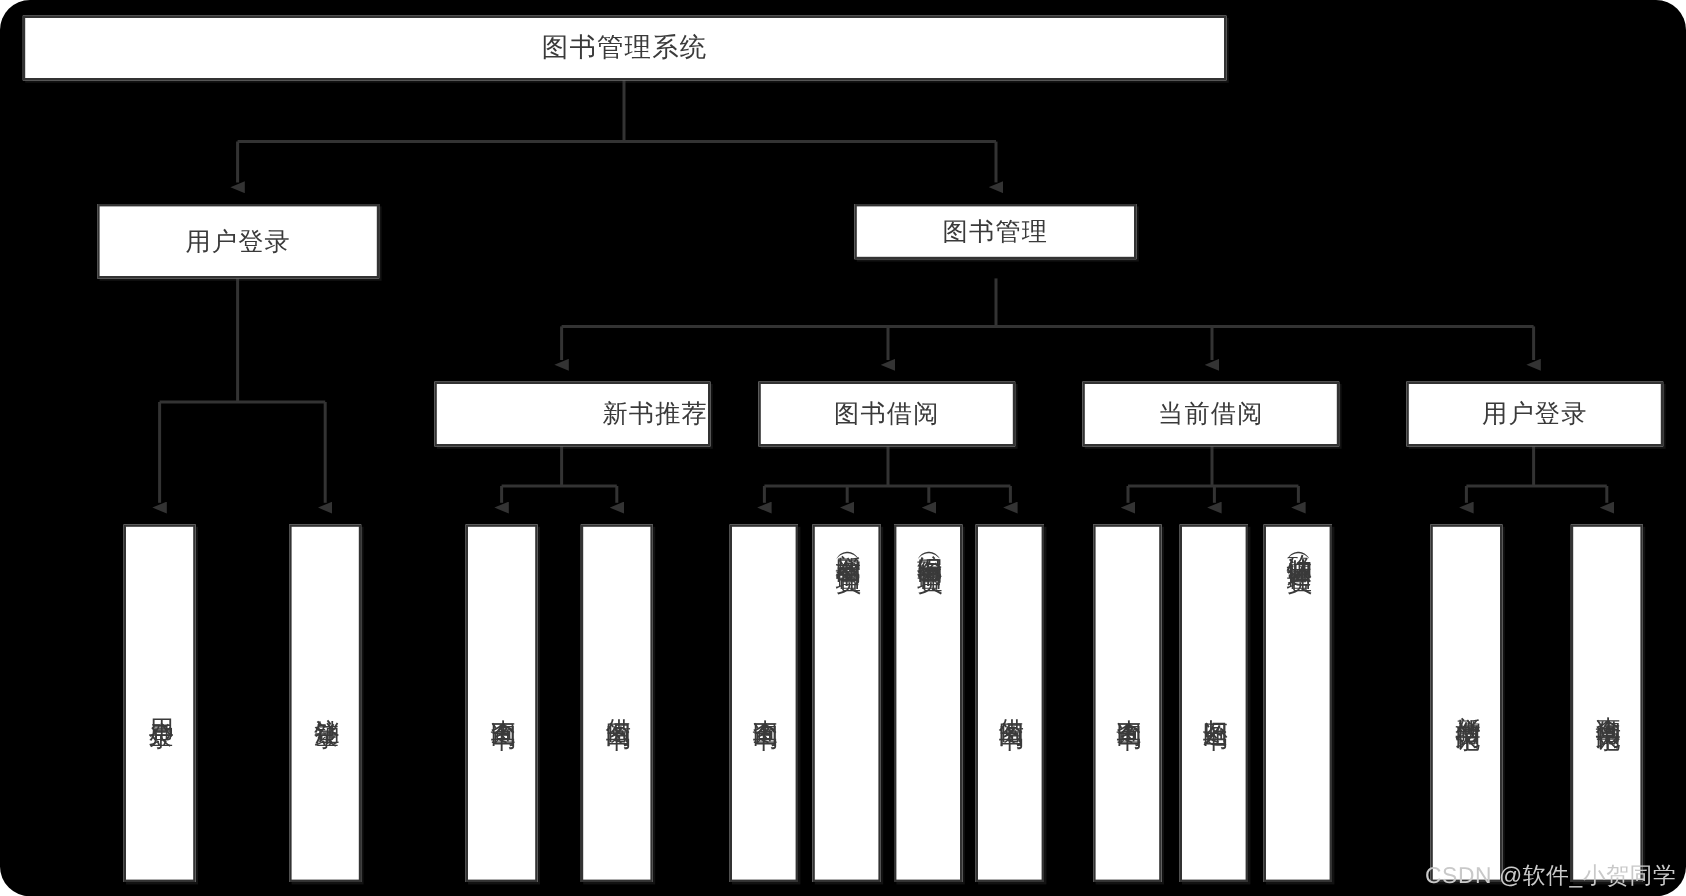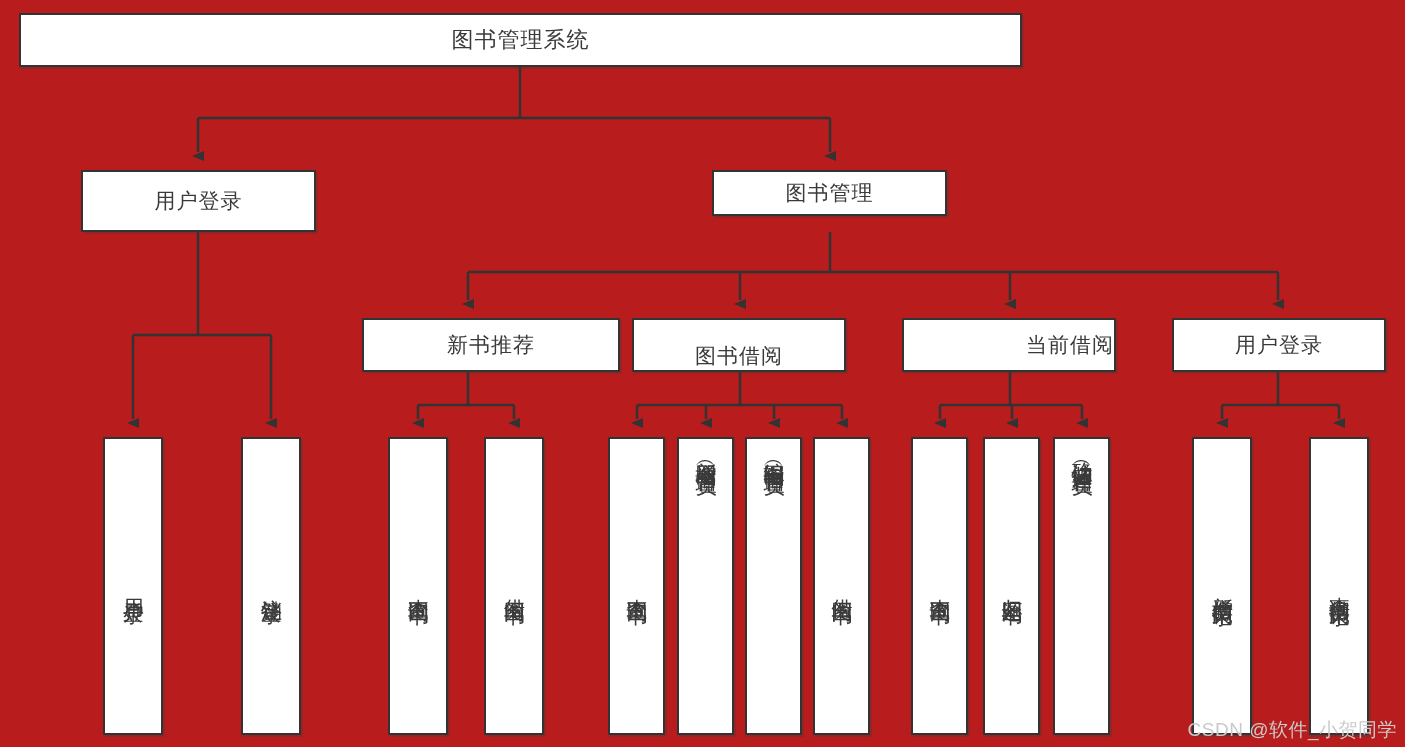--- a/index.html
+++ b/index.html
@@ -7,22 +7,23 @@
     padding: 0;
     background: #ffffff;
   }
   body {
     font-family: "Liberation Sans", "DejaVu Sans", sans-serif;
   }
   #canvas {
     position: relative;
     width: 1405px;
     height: 747px;
-    background: #b91c1c;
+    background: #000000;
     overflow: hidden;
+    border-radius: 25px;
   }
   svg#wires {
     position: absolute;
     left: 0;
     top: 0;
     width: 1405px;
     height: 747px;
     pointer-events: none;
   }
   .node {
@@ -129,27 +130,27 @@
     <span>图书管理系统</span>
   </div>
 
   <div class="node node-h" style="left:81px; top:170px; width:235px; height:62px;">
     <span>用户登录</span>
   </div>
   <div class="node node-h" style="left:712px; top:170px; width:235px; height:46px;">
     <span>图书管理</span>
   </div>
 
-  <div class="node node-h" style="left:362px; top:318px; width:258px; height:54px;">
+  <div class="node node-h" style="left:362px; top:318px; width:230px; height:54px;justify-content:flex-end;">
     <span>新书推荐</span>
   </div>
-  <div class="node node-h" style="left:632px; top:318px; width:214px; height:54px;align-items:flex-end;">
+  <div class="node node-h" style="left:632px; top:318px; width:214px; height:54px;">
     <span>图书借阅</span>
   </div>
-  <div class="node node-h" style="left:902px; top:318px; width:214px; height:54px;justify-content:flex-end;">
+  <div class="node node-h" style="left:902px; top:318px; width:214px; height:54px;">
     <span>当前借阅</span>
   </div>
   <div class="node node-h" style="left:1172px; top:318px; width:214px; height:54px;">
     <span>用户登录</span>
   </div>
 
   <div class="node node-v" style="left:103px; top:437px; width:60px; height:298px;">
     <span>用户登录</span>
   </div>
   <div class="node node-v" style="left:241px; top:437px; width:60px; height:298px;">

